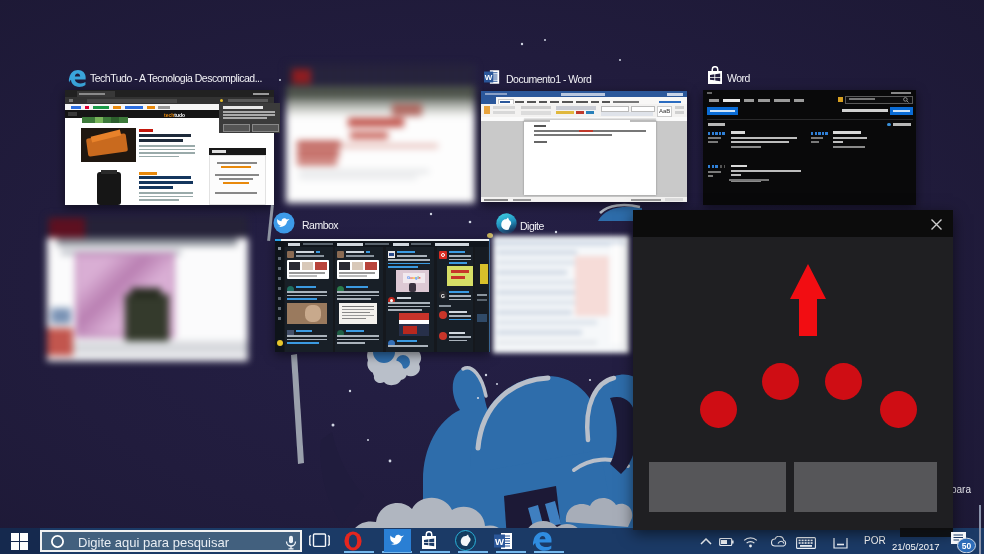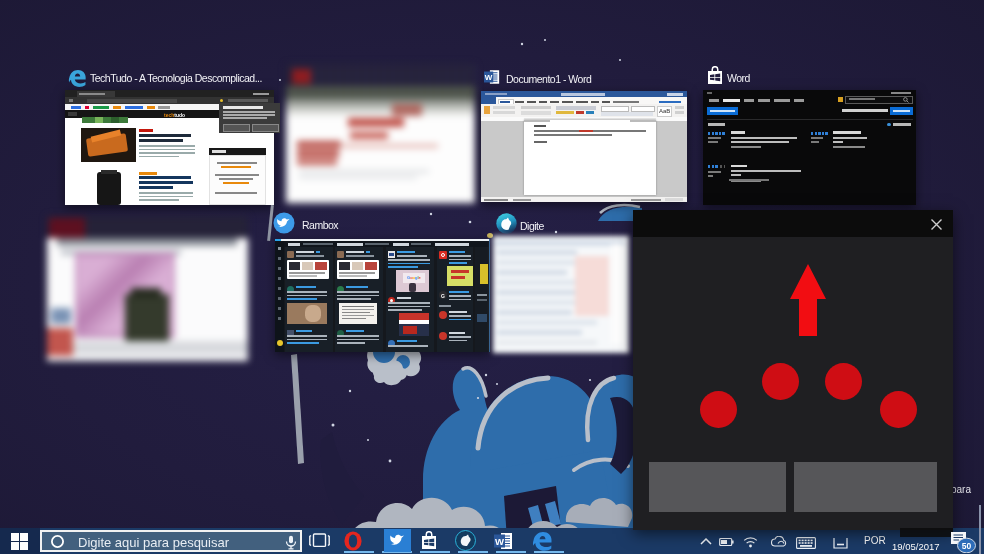--- a/index.html
+++ b/index.html
@@ -618,21 +618,21 @@
         <rect x="4" y="8" width="12" height="1.8"></rect>
       </g>
     </svg>
 <svg class="abs" style="left:833px;top:537px;" width="15" height="12" viewBox="0 0 15 12">
       <g fill="none" stroke="#eef2f7" stroke-width="1.2">
         <path d="M1 1 L1 11 L14 11 L14 1"></path>
         <path d="M4 7.5 L11 7.5" stroke-width="1.6"></path>
       </g>
     </svg>
 <div class="abs" style="left:864px;top:535px;color:#fff;font-size:10px;">POR</div>
-<div class="abs" style="left:892px;top:541px;color:#fff;font-size:9.5px;">19/05/2017</div>
+<div class="abs" style="left:892px;top:541px;color:#fff;font-size:9.5px;">21/05/2017</div>
 <svg class="abs" style="left:950px;top:531px;z-index:40;" width="26" height="22" viewBox="0 0 26 22">
       <rect x="1" y="1" width="15" height="12" fill="#f4f6f9"></rect>
       <g stroke="#1b3a66" stroke-width="1.2">
         <path d="M3.5 4 L13 4 M3.5 6.5 L13 6.5 M3.5 9 L9 9"></path>
       </g>
       <ellipse cx="16.5" cy="14.5" rx="9" ry="7.3" fill="#2d6cb8" stroke="#cdd6e2" stroke-width="1"></ellipse>
       <text x="16.5" y="17.6" font-size="8.5" fill="#fff" text-anchor="middle" font-weight="bold" font-family="Liberation Sans">50</text>
     </svg>
 
 </div>

